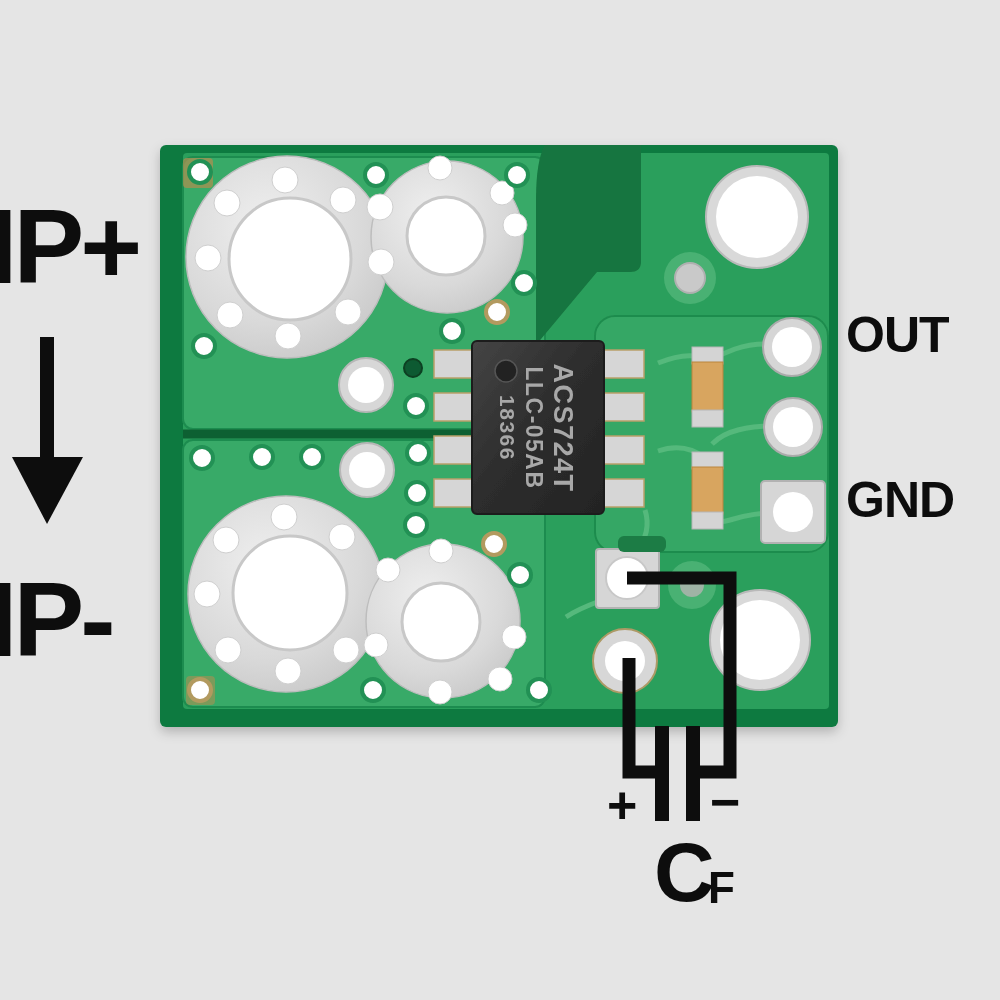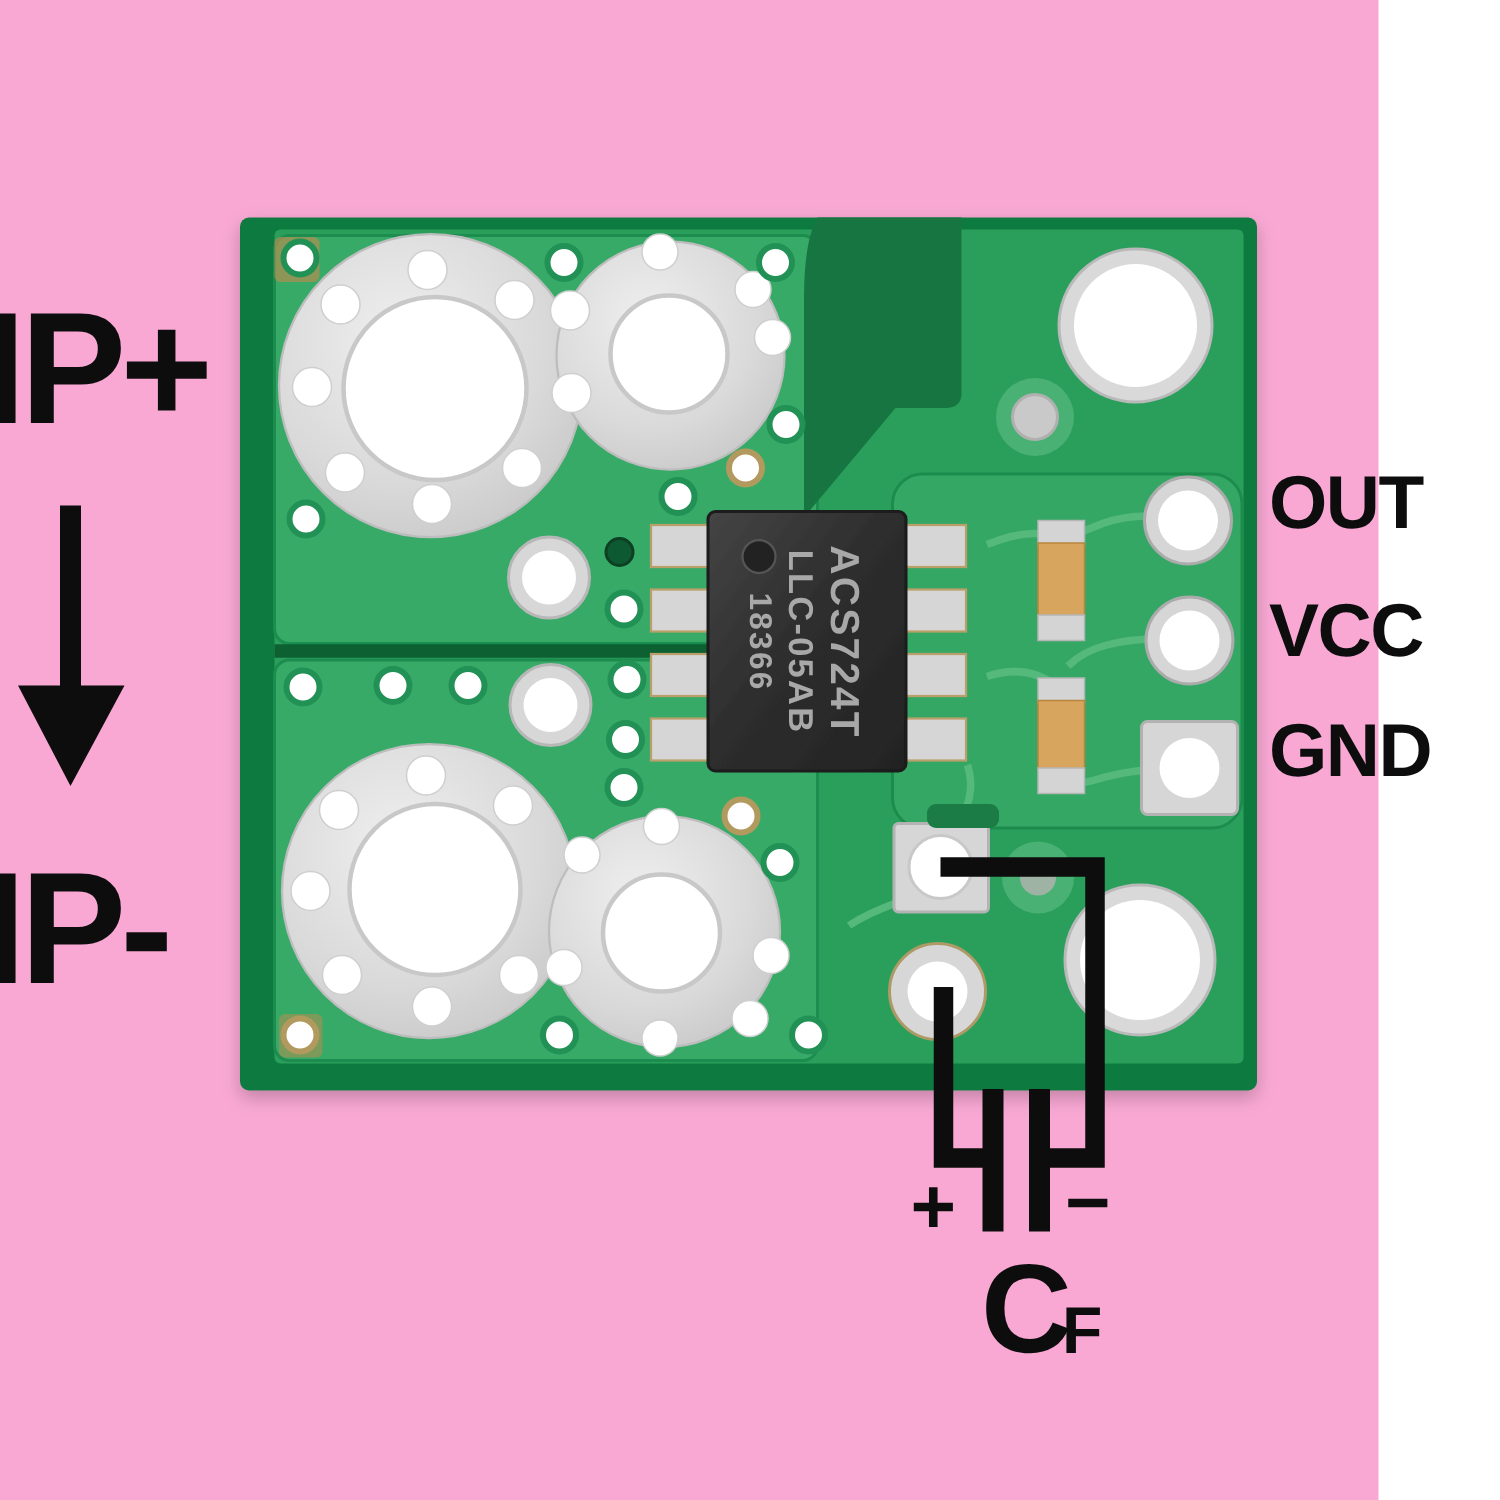--- a/index.html
+++ b/index.html
@@ -1,17 +1,17 @@
 <!DOCTYPE html>
 <html><head>
 <meta charset="utf-8">
 <style>
   html,body{margin:0;padding:0;background:#ffffff;width:1000px;height:1000px;overflow:hidden;
             font-family:"Liberation Sans", sans-serif;}
-  .stage{position:relative;width:919px;height:1000px;background:#f9a8d4;}
+  .stage{position:relative;width:1000px;height:1000px;background:#e5e5e5;}
   svg{position:absolute;left:0;top:0;}
   .lbl{position:absolute;font-weight:800;color:#0d0d0d;line-height:1;white-space:nowrap;}
   .lbl-big{font-size:106px;letter-spacing:-4px;}
   .lbl-pin{font-size:50px;letter-spacing:-1px;}
   .lbl-sign{font-size:52px;letter-spacing:0;}
   .lbl-capc{font-size:84px;}
   .lbl-capf{font-size:44px;}
   .chip-mark{fill:#a8a8a8;font-family:"Liberation Sans",sans-serif;font-weight:700;
              letter-spacing:1.5px;text-anchor:middle;}
 </style>
@@ -201,20 +201,19 @@
       <path d="M629,658 V772 H662"></path>
     </g>
     <rect x="655" y="726" width="14" height="95" fill="#0d0d0d"></rect>
     <rect x="686" y="726" width="14" height="95" fill="#0d0d0d"></rect>
   </g>
 </svg>
 
 <div class="lbl lbl-big" style="left:-12px;top:193px;">IP+</div>
 <div class="lbl lbl-big" style="left:-12px;top:566px;">IP-</div>
 <div class="lbl lbl-pin" style="left:846px;top:310px;">OUT</div>
-<div class="lbl lbl-pin" style="left:846px;top:395px;">VCC</div>
 <div class="lbl lbl-pin" style="left:846px;top:475px;">GND</div>
 <div class="lbl lbl-sign" style="left:607px;top:779px;">+</div>
 <div class="lbl lbl-sign" style="left:710px;top:776px;">−</div>
 <div class="lbl lbl-capc" style="left:654px;top:830px;">C</div>
 <div class="lbl lbl-capf" style="left:708px;top:866px;">F</div>
 
 </div>
 
 </body></html>

